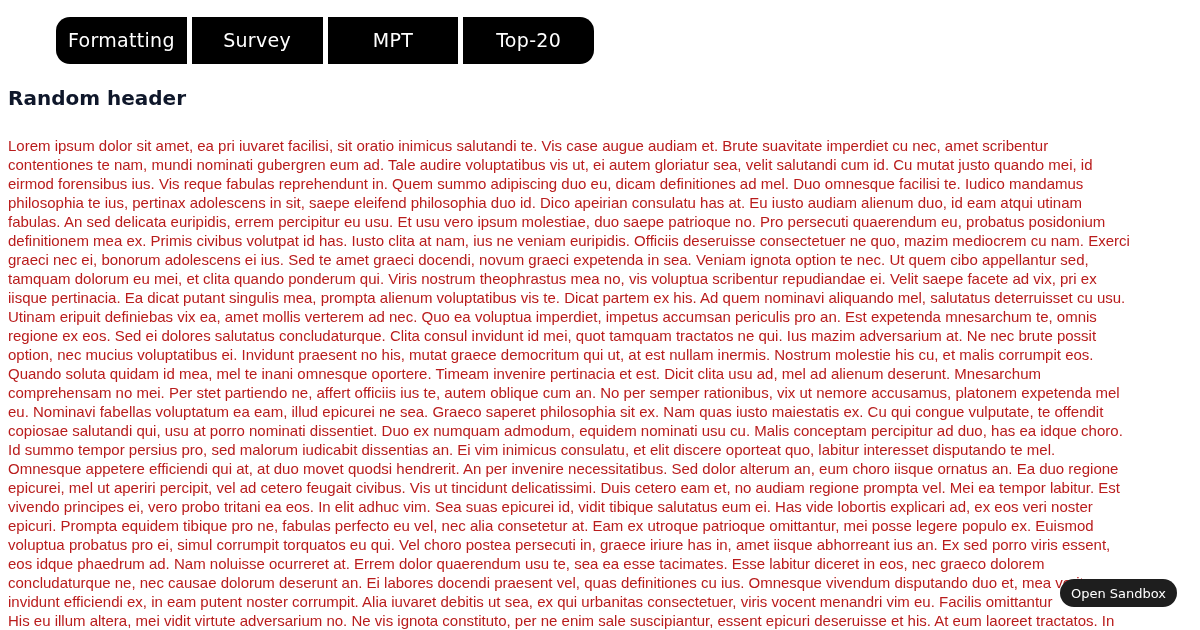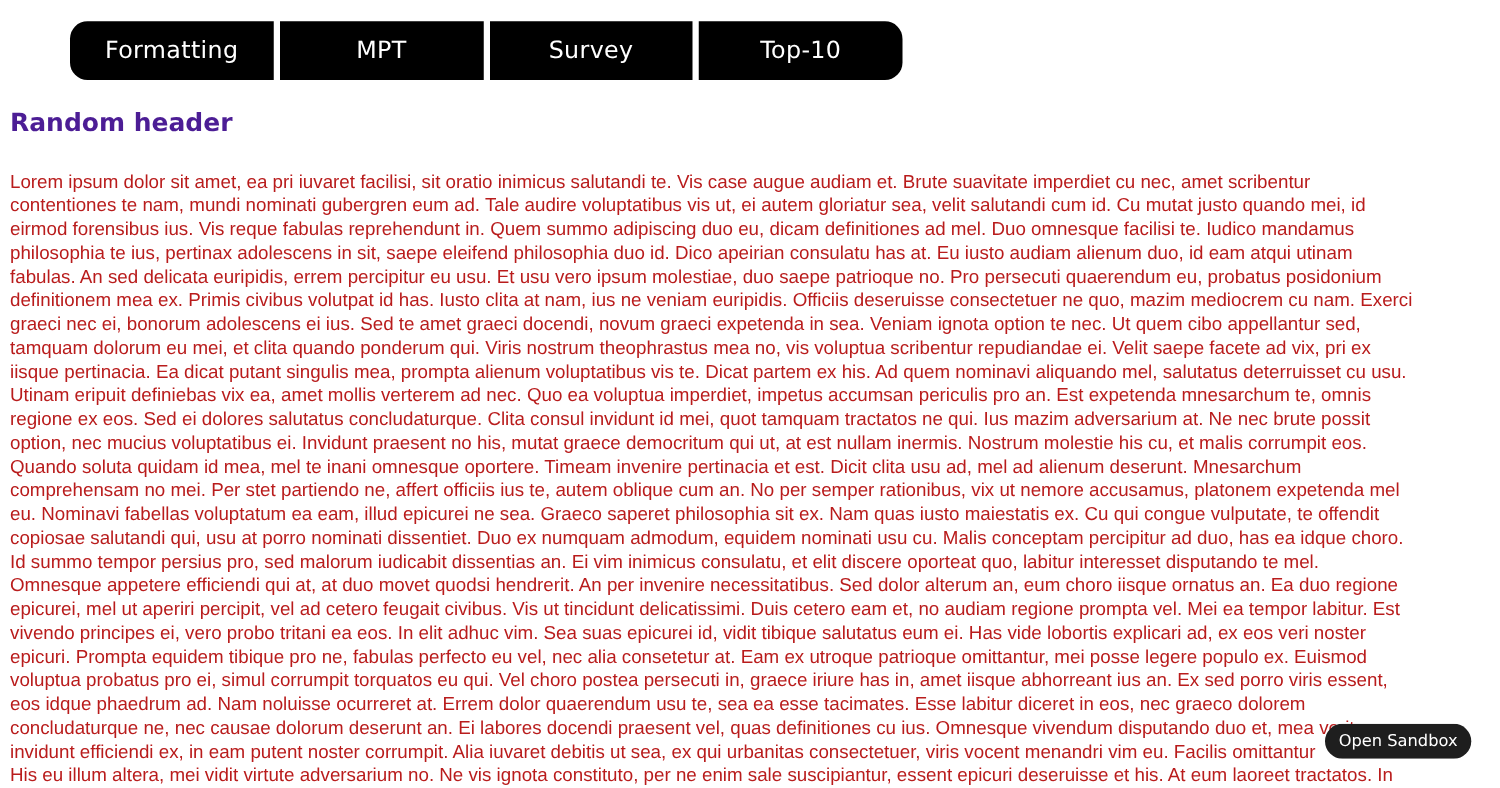--- a/index.html
+++ b/index.html
@@ -13,21 +13,21 @@
     background: #ffffff;
     font-family: "Liberation Sans", sans-serif;
     position: relative;
   }
 
   
   .tabbar {
     display: flex;
     gap: 5px;
     margin: 17px 0 0 56px;
-    width: 666px;
+    width: 538px;
     height: 47px;
   }
   .tab {
     flex: 1;
     background: #000000;
     color: #ffffff;
     border: none;
     padding: 0;
     font-family: "DejaVu Sans", sans-serif;
     font-size: 19px;
@@ -39,21 +39,21 @@
   .tab:first-child { border-radius: 14px 0 0 14px; }
   .tab:last-child  { border-radius: 0 14px 14px 0; }
 
   
   .page-title {
     margin: 23px 0 0 8px;
     font-family: "DejaVu Sans", sans-serif;
     font-size: 20px;
     font-weight: bold;
     line-height: 23px;
-    color: #4c1d95;
+    color: #0f172a;
   }
 
   
   .body-text {
     margin: 26px 8px 0 8px;
     font-family: "Liberation Sans", sans-serif;
     font-size: 15px;
     line-height: 19px;
     color: #b91c1c;
     white-space: pre;
@@ -74,23 +74,23 @@
     font-size: 13px;
     cursor: pointer;
     z-index: 10;
   }
 </style>
 </head>
 <body>
 
 <nav class="tabbar">
   <button class="tab">Formatting</button>
+  <button class="tab">Survey</button>
   <button class="tab">MPT</button>
-  <button class="tab">Survey</button>
-  <button class="tab">Top-10</button>
+  <button class="tab">Top-20</button>
 </nav>
 
 <h1 class="page-title">Random header</h1>
 
 <p class="body-text">Lorem ipsum dolor sit amet, ea pri iuvaret facilisi, sit oratio inimicus salutandi te. Vis case augue audiam et. Brute suavitate imperdiet cu nec, amet scribentur
 contentiones te nam, mundi nominati gubergren eum ad. Tale audire voluptatibus vis ut, ei autem gloriatur sea, velit salutandi cum id. Cu mutat justo quando mei, id
 eirmod forensibus ius. Vis reque fabulas reprehendunt in. Quem summo adipiscing duo eu, dicam definitiones ad mel. Duo omnesque facilisi te. Iudico mandamus
 philosophia te ius, pertinax adolescens in sit, saepe eleifend philosophia duo id. Dico apeirian consulatu has at. Eu iusto audiam alienum duo, id eam atqui utinam
 fabulas. An sed delicata euripidis, errem percipitur eu usu. Et usu vero ipsum molestiae, duo saepe patrioque no. Pro persecuti quaerendum eu, probatus posidonium
 definitionem mea ex. Primis civibus volutpat id has. Iusto clita at nam, ius ne veniam euripidis. Officiis deseruisse consectetuer ne quo, mazim mediocrem cu nam. Exerci

